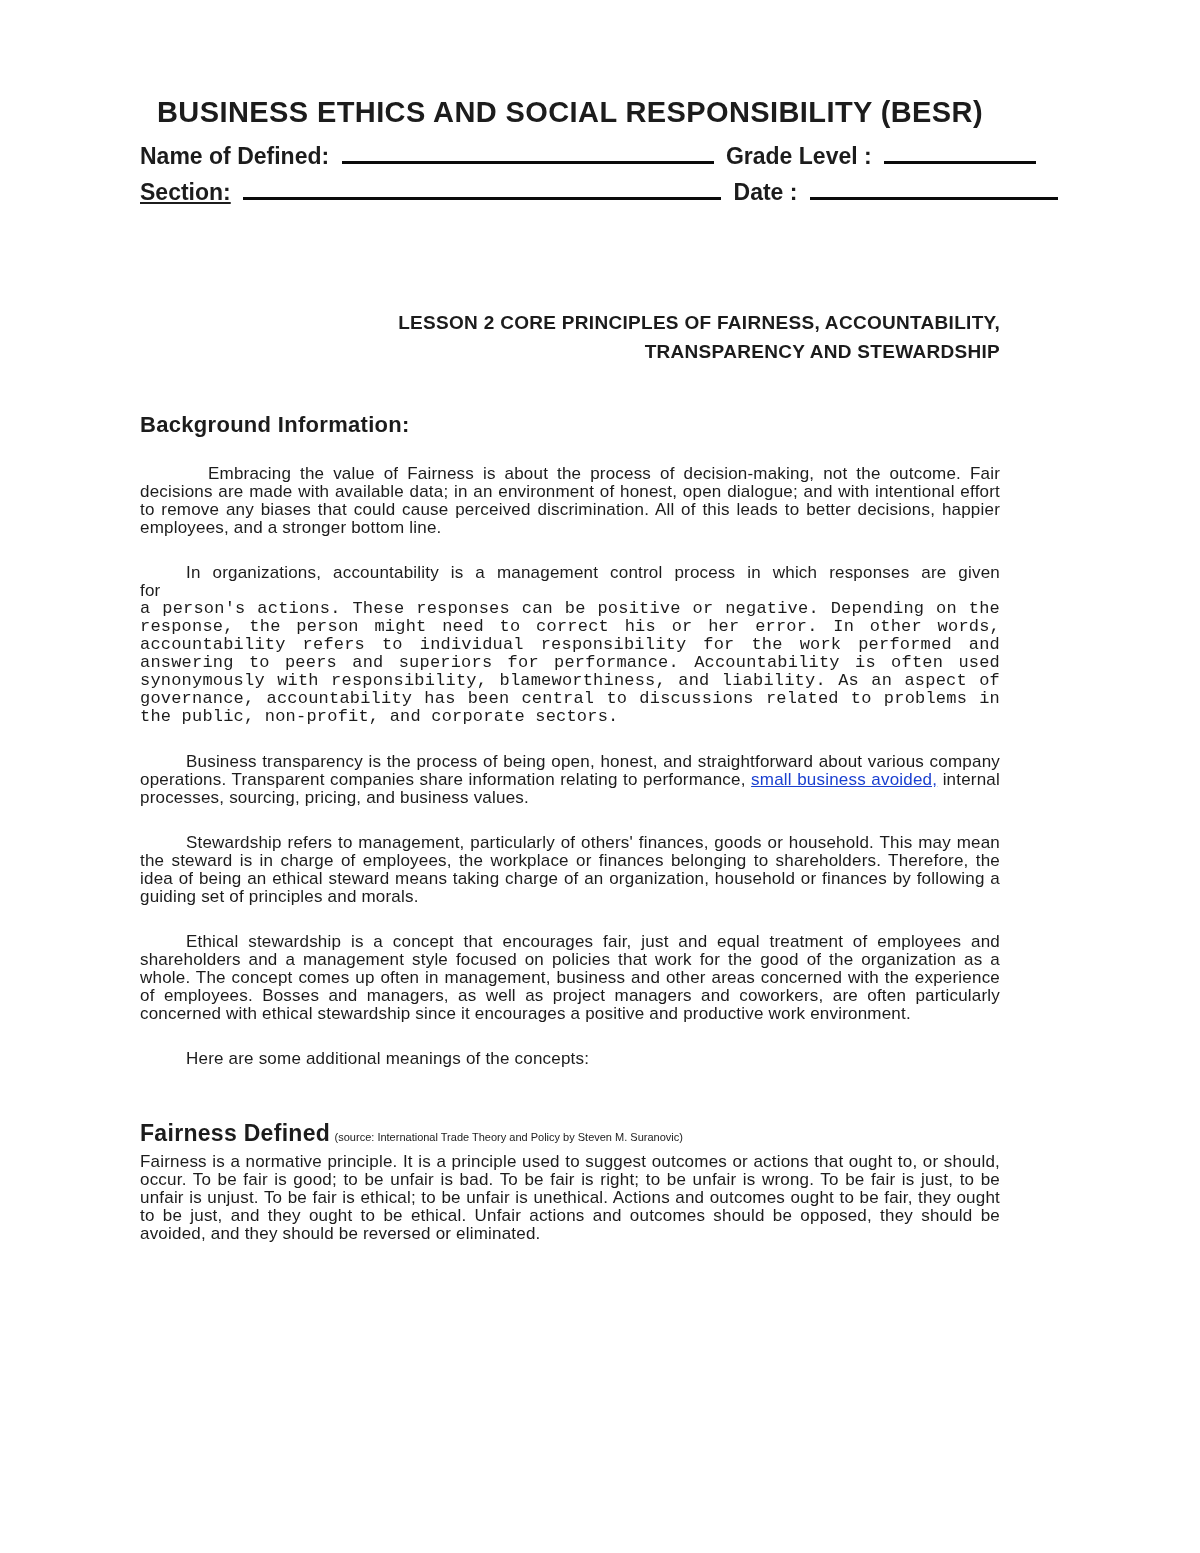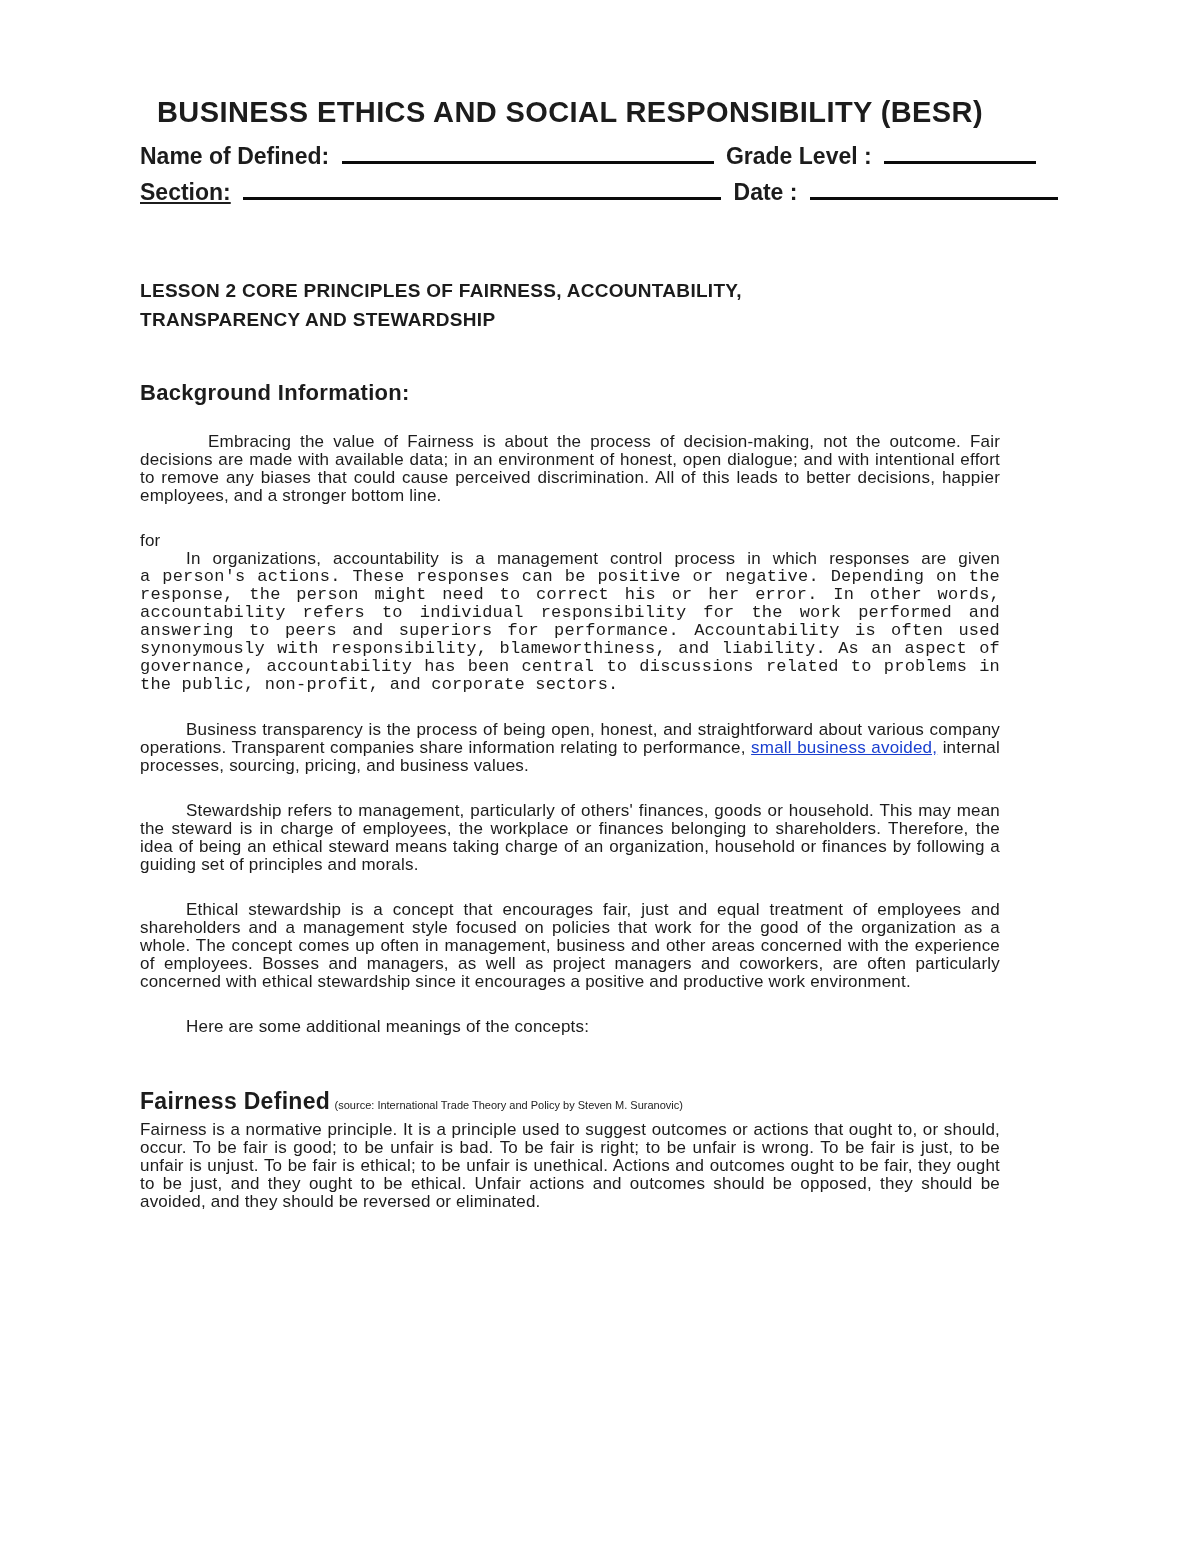--- a/index.html
+++ b/index.html
@@ -35,26 +35,26 @@
     border-bottom: 3px solid #0a0a0a;
     height: 2px;
     vertical-align: baseline;
     margin: 0 6px;
   }
   .blank-name   { width: 372px; }
   .blank-grade  { width: 152px; }
   .blank-section{ width: 478px; }
   .blank-date   { width: 248px; }
   .lesson-title {
-    text-align: left;
+    text-align: right;
     font-weight: bold;
     font-size: 19px;
     line-height: 29px;
     letter-spacing: 0.3px;
-    margin: 70px 0 0 0;
+    margin: 102px 0 0 0;
   }
   .bg-heading {
     font-size: 22px;
     font-weight: bold;
     letter-spacing: 0.3px;
     margin: 46px 0 0 0;
   }
   .para {
     font-size: 17px;
     line-height: 18px;
@@ -106,22 +106,22 @@
   <div class="lesson-title">
     <span class="block">LESSON 2 CORE PRINCIPLES OF FAIRNESS, ACCOUNTABILITY,</span>
     <span class="block">TRANSPARENCY AND STEWARDSHIP</span>
   </div>
 
   <div class="bg-heading">Background Information:</div>
 
   <p class="para indent-lg">Embracing the value of Fairness is about the process of decision-making, not the outcome. Fair decisions are made with available data; in an environment of honest, open dialogue; and with intentional effort to remove any biases that could cause perceived discrimination. All of this leads to better decisions, happier employees, and a stronger bottom line.</p>
 
   <div class="para">
+    <span class="block force-just">In organizations, accountability is a management control process in which responses are given</span>
     <span class="block no-just">for</span>
-    <span class="block force-just">In organizations, accountability is a management control process in which responses are given</span>
     <span class="block just">a person's actions. These responses can be positive or negative. Depending on the response, the person might need to correct his or her error. In other words, accountability refers to individual responsibility for the work performed and answering to peers and superiors for performance. Accountability is often used synonymously with responsibility, blameworthiness, and liability. As an aspect of governance, accountability has been central to discussions related to problems in the public, non-profit, and corporate sectors.</span>
   </div>
 
   <p class="para indent"><span>Business transparency is the process of being open, honest, and straightforward about various company operations. Transparent companies share information relating to performance, </span><a class="doc-link">small business avoided,</a><span> internal processes, sourcing, pricing, and business values.</span></p>
 
   <p class="para indent">Stewardship refers to management, particularly of others' finances, goods or household. This may mean the steward is in charge of employees, the workplace or finances belonging to shareholders. Therefore, the idea of being an ethical steward means taking charge of an organization, household or finances by following a guiding set of principles and morals.</p>
 
   <p class="para indent">Ethical stewardship is a concept that encourages fair, just and equal treatment of employees and shareholders and a management style focused on policies that work for the good of the organization as a whole. The concept comes up often in management, business and other areas concerned with the experience of employees. Bosses and managers, as well as project managers and coworkers, are often particularly concerned with ethical stewardship since it encourages a positive and productive work environment.</p>
 
   <p class="para indent no-just">Here are some additional meanings of the concepts:</p>

